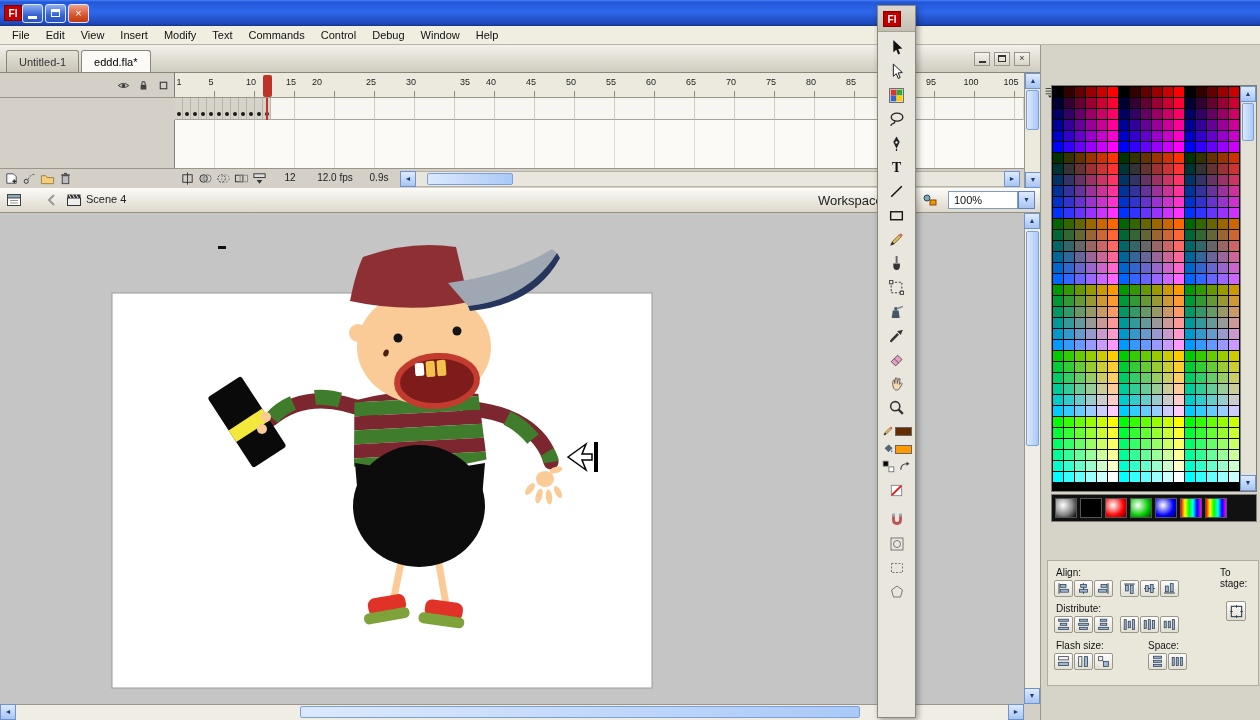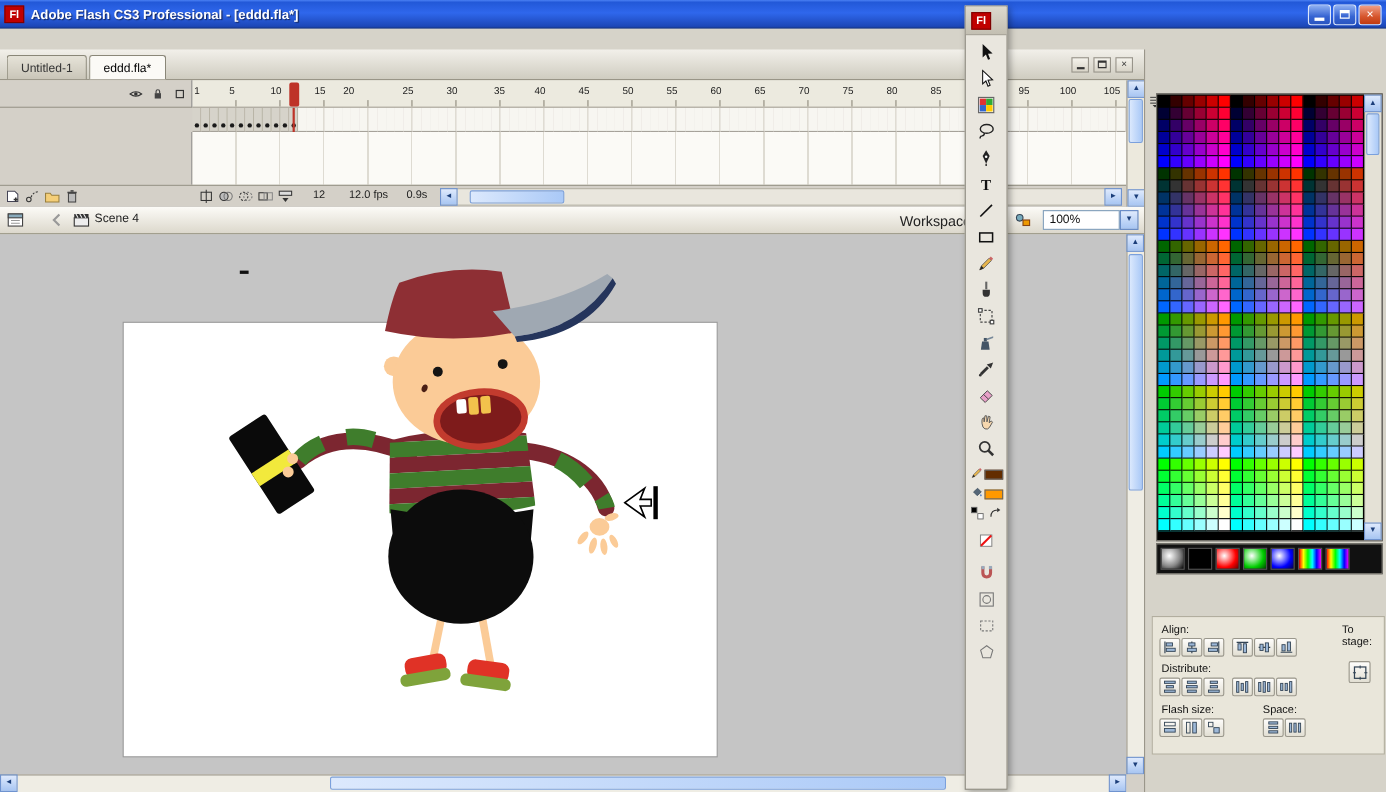--- a/index.html
+++ b/index.html
@@ -119,32 +119,44 @@
   .mini-row{display:flex;gap:3px}
   #tools-options{padding-top:6px;display:flex;flex-direction:column;align-items:center}
 </style>
 </head>
 <body>
 
 <div id="screen">
 
   <div id="titlebar">
     <div class="fl-badge">Fl</div>
-    <div id="title-text">Adobe Flash CS3 Professional - [eddd.fla*]</div>
     <div id="win-controls">
       <div class="wbtn">
           <span class="bar"></span>
         </div>
       <div class="wbtn">
           <span class="rest"></span>
         </div>
       <div class="wbtn close">×</div>
     </div>
   </div>
 
+  <div id="menubar">
+      <span class="menu-item">File</span>
+      <span class="menu-item">Edit</span>
+      <span class="menu-item">View</span>
+      <span class="menu-item">Insert</span>
+      <span class="menu-item">Modify</span>
+      <span class="menu-item">Text</span>
+      <span class="menu-item">Commands</span>
+      <span class="menu-item">Control</span>
+      <span class="menu-item">Debug</span>
+      <span class="menu-item">Window</span>
+      <span class="menu-item">Help</span>
+    </div>
 
   <div id="tabbar">
     <div id="tabs">
         <div class="doctab">Untitled-1</div>
         <div class="doctab active">eddd.fla*</div>
       </div>
     <div id="doc-controls">
       <div class="dbtn">
           <span class="d-min-in"></span>
         </div>
@@ -178,21 +190,21 @@
         </div>
     </div>
     <div id="tl-ruler">
         <span class="rnum" style="left: -4px;">1</span>
         <span class="rnum" style="left: 28px;">5</span>
         <span class="rnum" style="left: 68px;">10</span>
         <span class="rnum" style="left: 108px;">15</span>
         <span class="rnum" style="left: 134px;">20</span>
         <span class="rnum" style="left: 188px;">25</span>
         <span class="rnum" style="left: 228px;">30</span>
-        <span class="rnum" style="left: 268px; text-align: right;">35</span>
+        <span class="rnum" style="left: 279px; text-align: right;">35</span>
         <span class="rnum" style="left: 308px;">40</span>
         <span class="rnum" style="left: 348px;">45</span>
         <span class="rnum" style="left: 388px;">50</span>
         <span class="rnum" style="left: 428px;">55</span>
         <span class="rnum" style="left: 468px;">60</span>
         <span class="rnum" style="left: 508px;">65</span>
         <span class="rnum" style="left: 548px;">70</span>
         <span class="rnum" style="left: 588px;">75</span>
         <span class="rnum" style="left: 628px;">80</span>
         <span class="rnum" style="left: 668px;">85</span>

